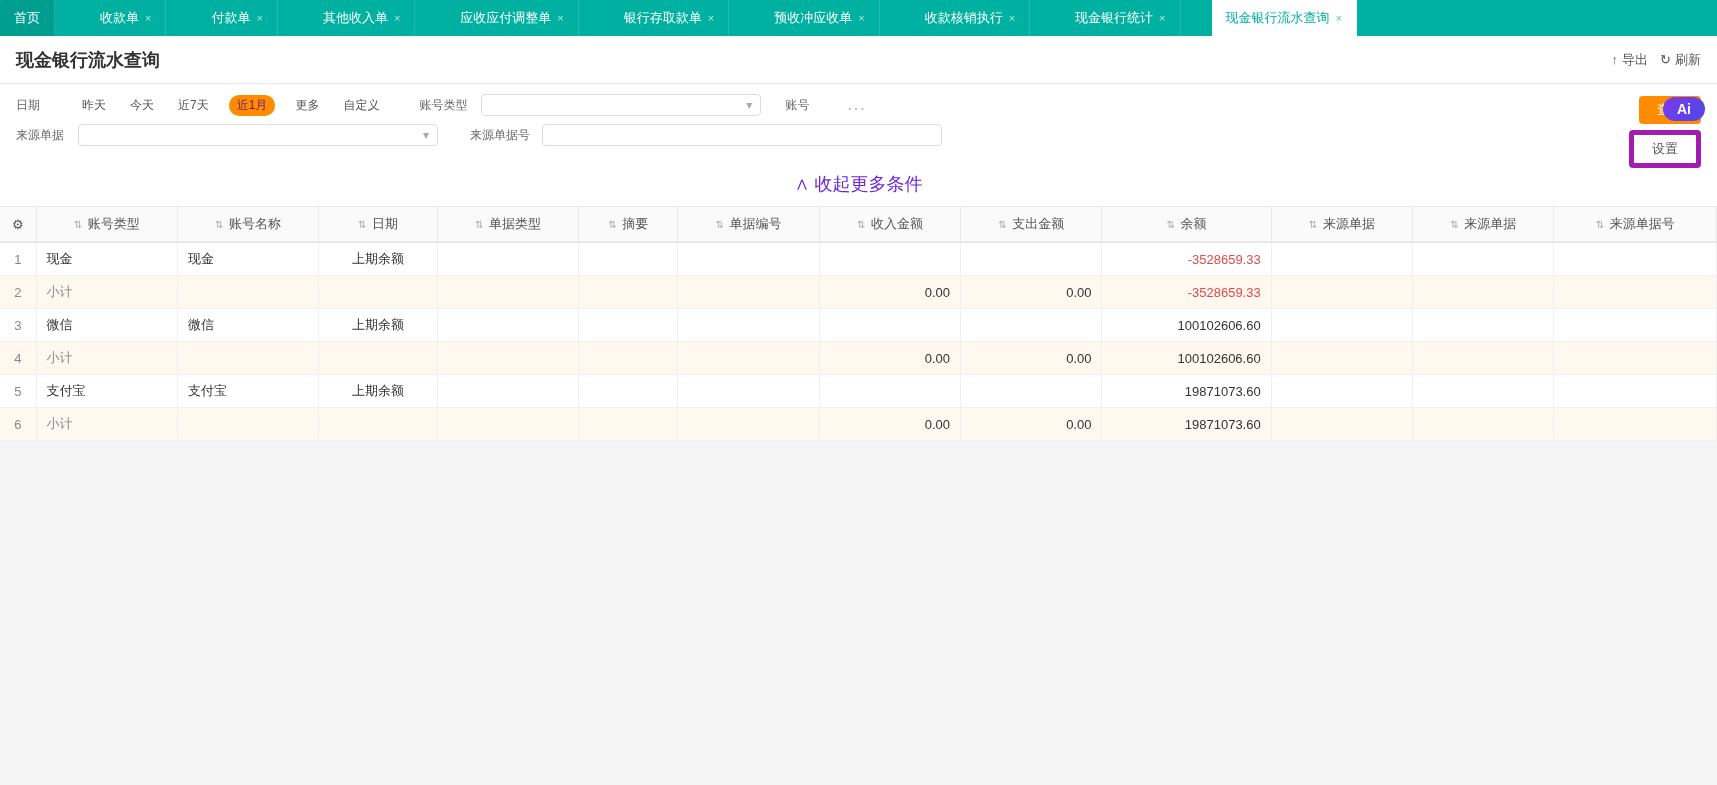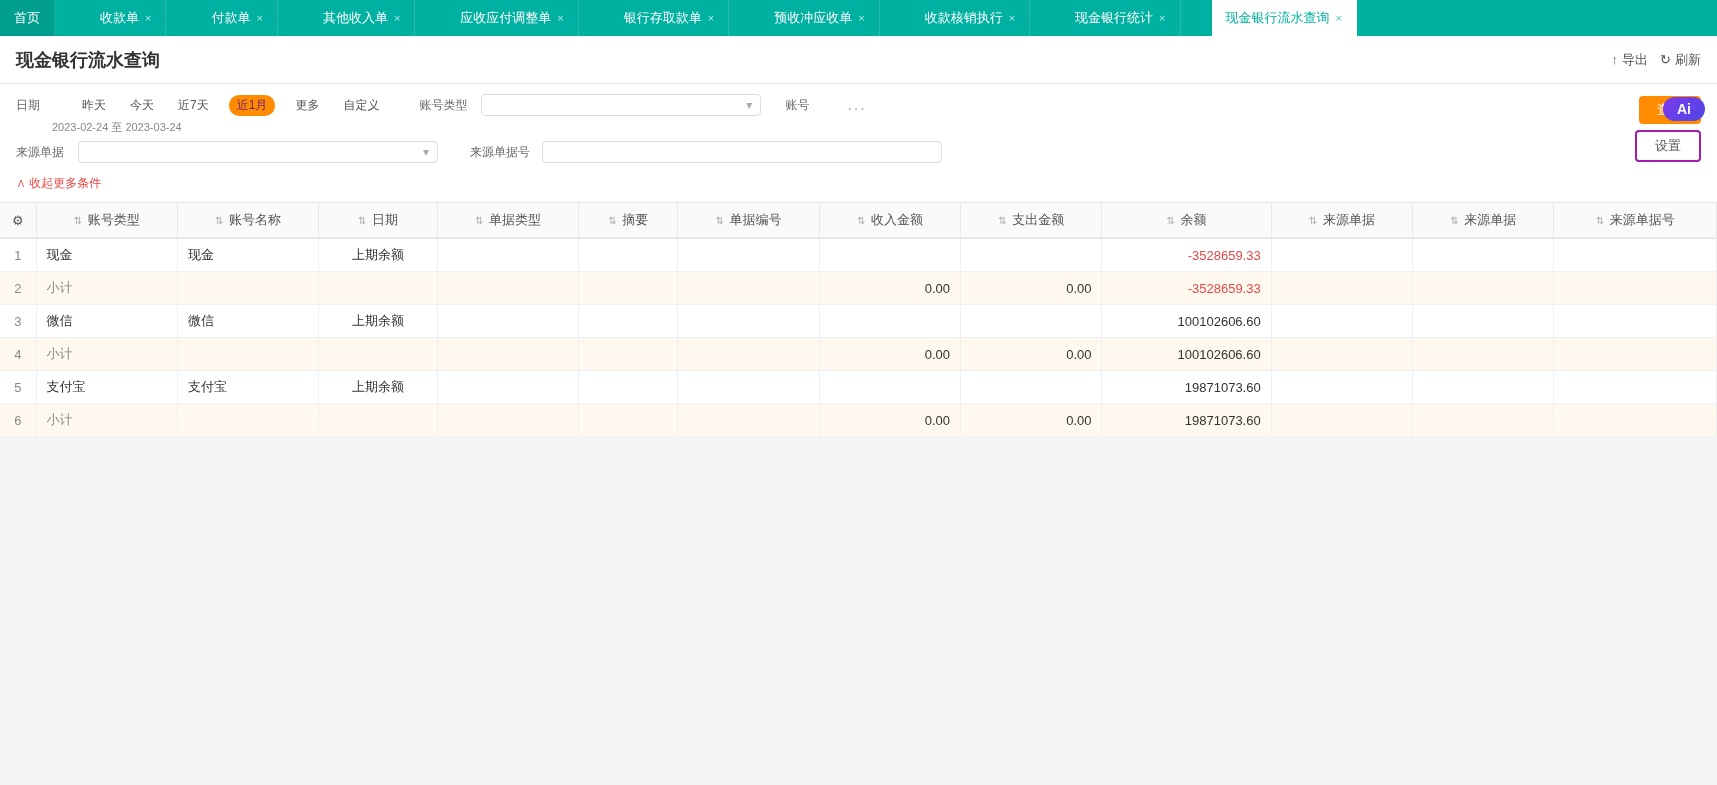--- a/index.html
+++ b/index.html
@@ -123,38 +123,39 @@
     }
     .filter-input {
       border: 1px solid #ddd;
       border-radius: 4px;
       padding: 3px 8px;
       min-width: 360px;
       outline: none;
       font-size: 12px;
     }
     .collapse-bar {
-      color: #ef4444;
+      text-align: center;
+      color: #6d28d9;
       cursor: pointer;
       padding: 4px 0 2px;
-      font-size: 12px;
+      font-size: 18px;
     }
     .btn-query {
       background: #ff8c00;
       color: #fff;
       border: none;
       border-radius: 4px;
       padding: 5px 18px;
       cursor: pointer;
       font-size: 13px;
     }
     .btn-setting {
       background: #fff;
       color: #555;
-      border: 2px solid #a21caf;
+      border: 5px solid #a21caf;
       border-radius: 4px;
       padding: 5px 18px;
       cursor: pointer;
       font-size: 13px;
     }
 
     
     .table-container {
       background: #fff;
       margin: 0;
@@ -294,23 +295,20 @@
         <div style="display:flex;align-items:center;gap:12px; margin-left:24px;">
           <span class="filter-label">账号类型</span>
           <div class="filter-field" style="min-width:280px;">
             <span style="flex:1; color:#ccc;"></span>
             <span class="arrow">▾</span>
           </div>
           <span class="filter-label" style="margin-left:12px;">账号</span>
           <span class="dots-btn">...</span>
         </div>
       </div>
-      <div style="margin-left:36px; margin-top:-4px; margin-bottom:6px;">
-        <span class="date-range">2023-02-24 至 2023-03-24</span>
-      </div>
 
       <div class="filter-row">
         <span class="filter-label">来源单据</span>
         <div class="filter-field filter-field-wide">
           <span style="flex:1; color:#ccc;"></span>
           <span class="arrow">▾</span>
         </div>
         <span class="filter-label" style="margin-left:20px;">来源单据号</span>
         <input class="filter-input" type="text" style="min-width: 400px;">
       </div>

